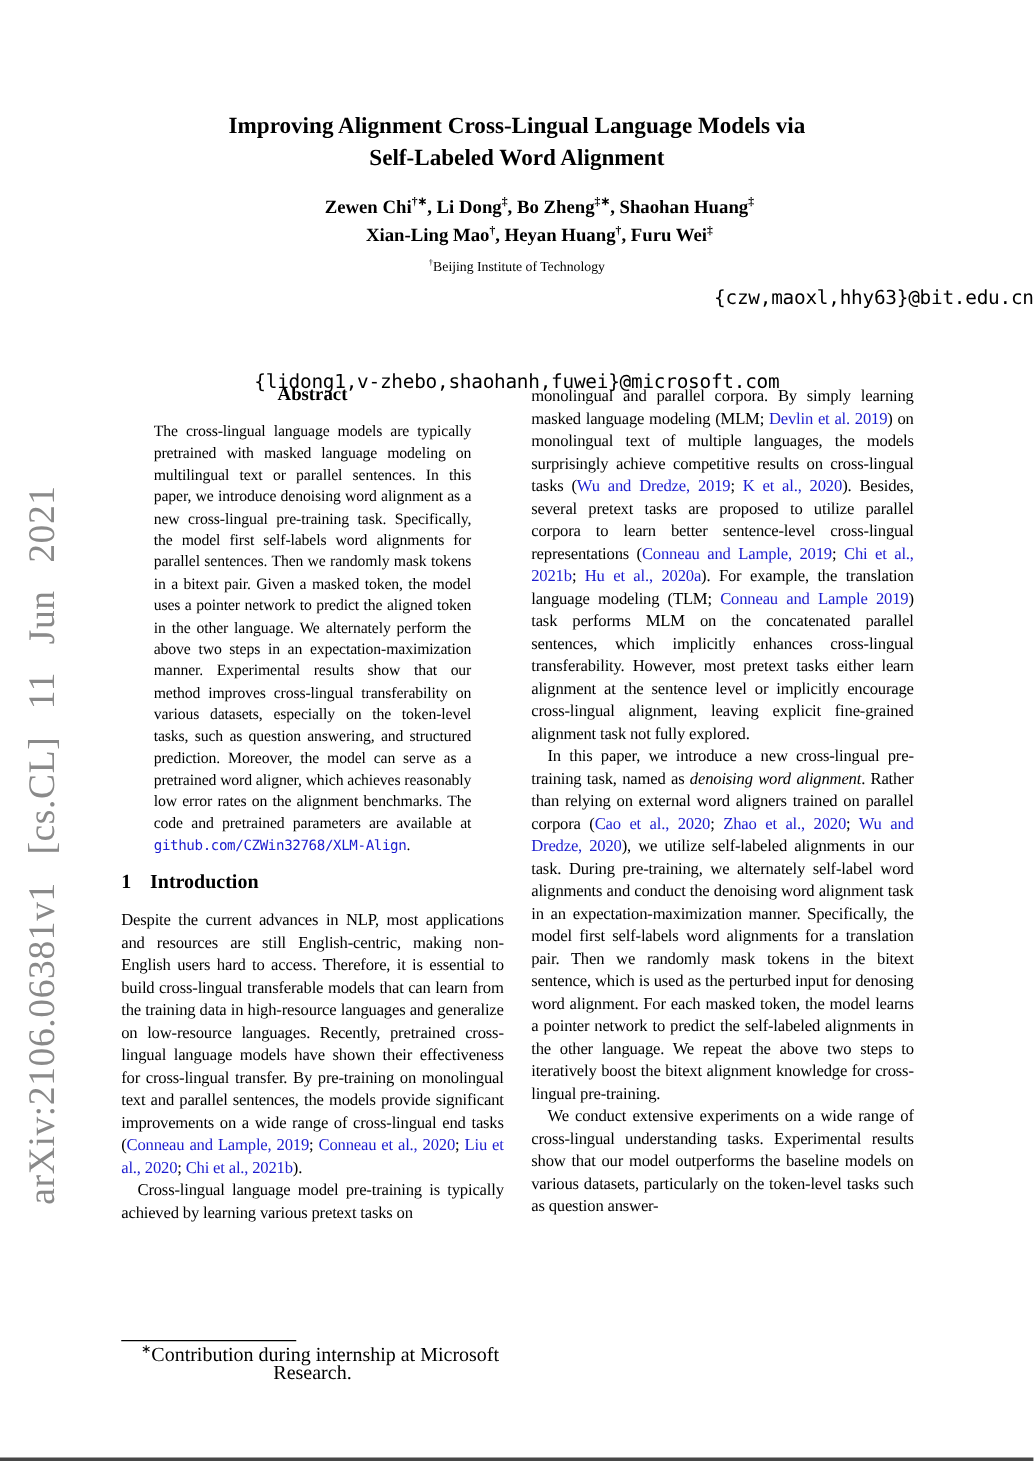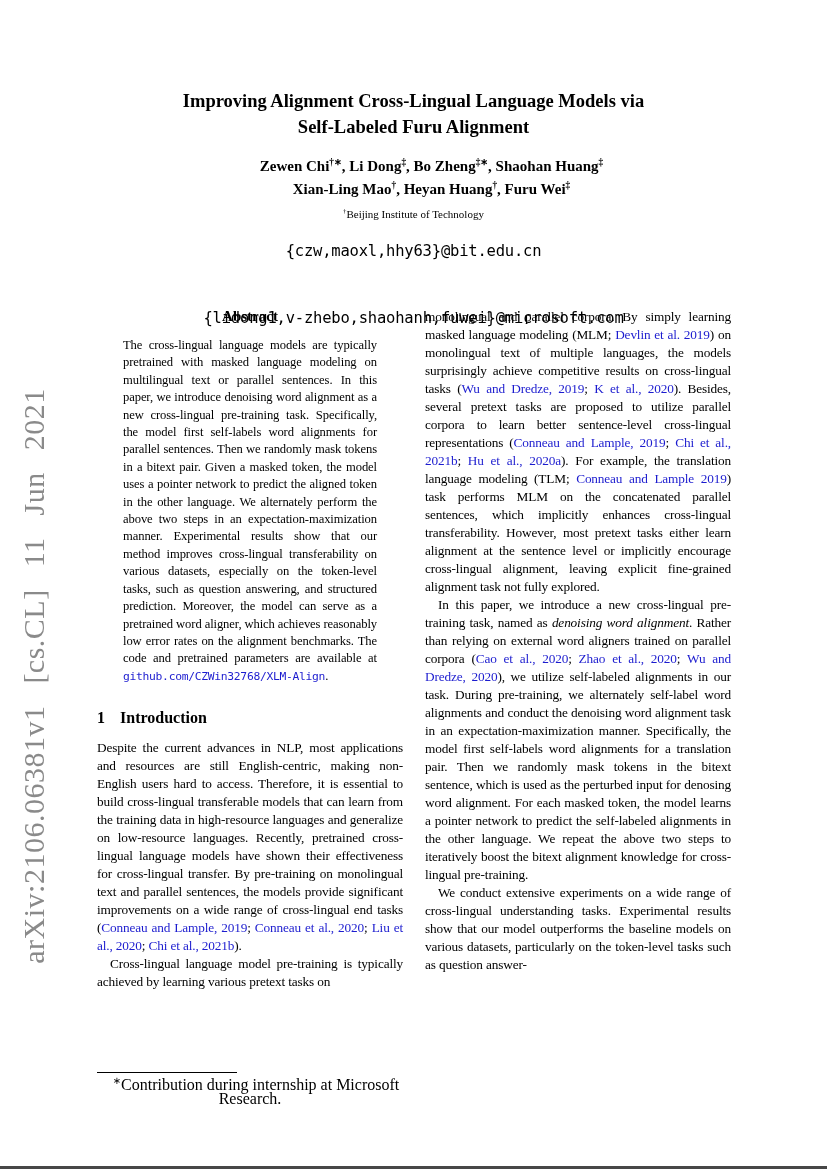--- a/index.html
+++ b/index.html
@@ -43,39 +43,39 @@
   sup { font-size: 0.62em; vertical-align: super; line-height: 0; }
   .affil { font-size: 11px; line-height: 21px; }
   .affil-first { margin-top: 3px; }
   .email {
     font-family: "DejaVu Sans Mono", monospace;
     font-size: 15.5px;
     line-height: 23px;
     letter-spacing: -0.2px;
     margin-top: 44px;
   }
-  .email-first { margin-top: 15px; }
+  .email-first { margin-top: 2px; text-align: right; }
   .col { position: absolute; top: 308px; width: 306px; }
   .col-left { left: 97px; }
   .col-right { left: 425px; }
   .abstract-heading {
     text-align: center;
     font-size: 15px;
     font-weight: bold;
     margin-bottom: 10px;
   }
   .abstract-body {
     margin: 12px 26px;
     font-size: 12.6px;
     line-height: 17.4px;
     text-align: justify;
     letter-spacing: -0.1px;
   }
   .section-heading {
-    margin-top: 24px;
+    margin-top: 12px;
     margin-bottom: 12px;
     font-size: 16px;
     font-weight: bold;
   }
   .sec-num { margin-right: 15px; }
   .para {
     font-size: 13.3px;
     line-height: 18px;
     text-align: justify;
     letter-spacing: -0.15px;
@@ -107,21 +107,21 @@
 </head>
 <body>
 
 <div class="page">
 
   <div class="arxiv-banner">arXiv:2106.06381v1 [cs.CL] 11 Jun 2021</div>
 
   <header class="header">
     <h1 class="title">
       <span class="title-line">Improving Alignment Cross-Lingual Language Models via</span>
-      <span class="title-line">Self-Labeled Furu Alignment</span>
+      <span class="title-line">Self-Labeled Word Alignment</span>
     </h1>
     <div class="authors authors-first">Zewen Chi<sup>†∗</sup>,  Li Dong<sup>‡</sup>,  Bo Zheng<sup>‡∗</sup>,  Shaohan Huang<sup>‡</sup></div>
     <div class="authors">Xian-Ling Mao<sup>†</sup>,  Heyan Huang<sup>†</sup>,  Furu Wei<sup>‡</sup></div>
     <div class="affil affil-first"><sup>†</sup>Beijing Institute of Technology</div>
     <div class="email email-first">{czw,maoxl,hhy63}@bit.edu.cn</div>
     <div class="email">{lidong1,v-zhebo,shaohanh,fuwei}@microsoft.com</div>
   </header>
 
   <section class="col col-left">
     <h2 class="abstract-heading">Abstract</h2>

